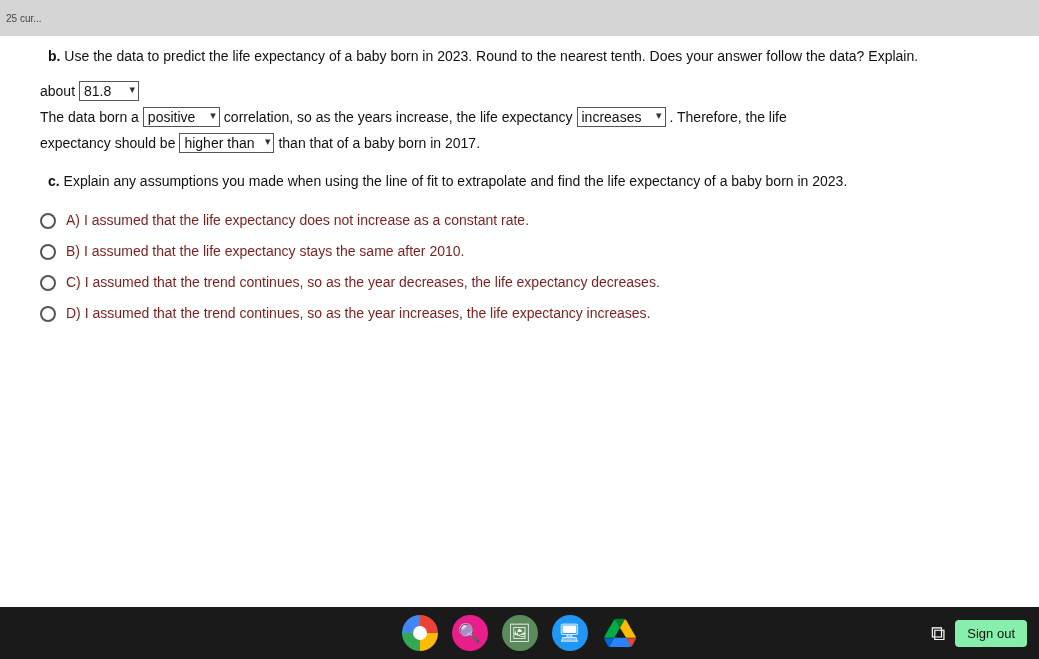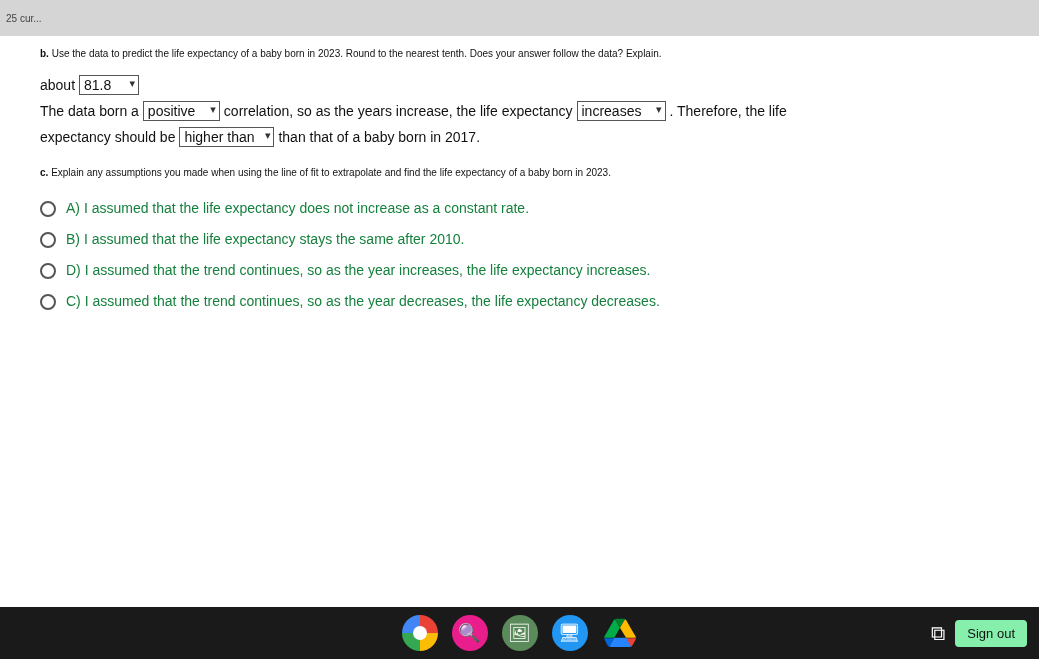--- a/index.html
+++ b/index.html
@@ -11,24 +11,25 @@
       overflow: hidden;
       position: relative;
     }
 
     .main-content {
       padding: 10px 40px 10px 40px;
       background: #fff;
     }
 
     .question-text {
-      font-size: 10px;
+      font-size: 14px;
       color: #111;
       line-height: 1.5;
       margin-bottom: 14px;
+      margin-left: 8px;
     }
 
     .bold { font-weight: bold; }
 
     .inline-row {
       display: flex;
       align-items: center;
       flex-wrap: wrap;
       gap: 4px;
       font-size: 14px;
@@ -83,21 +84,21 @@
       display: flex;
       flex-direction: column;
       gap: 14px;
     }
 
     .radio-item {
       display: flex;
       align-items: flex-start;
       gap: 10px;
       font-size: 14px;
-      color: #15803d;
+      color: #7f1d1d;
     }
 
     .radio-circle {
       width: 16px;
       height: 16px;
       border-radius: 50%;
       border: 2px solid #555;
       background: #fff;
       flex-shrink: 0;
       margin-top: 1px;
@@ -269,26 +270,26 @@
       <span>A) I assumed that the life expectancy does not increase as a constant rate.</span>
     </div>
 
     <div class="radio-item">
       <div class="radio-circle"></div>
       <span>B) I assumed that the life expectancy stays the same after 2010.</span>
     </div>
 
     <div class="radio-item">
       <div class="radio-circle"></div>
-      <span>D) I assumed that the trend continues, so as the year increases, the life expectancy increases.</span>
+      <span>C) I assumed that the trend continues, so as the year decreases, the life expectancy decreases.</span>
     </div>
 
     <div class="radio-item">
       <div class="radio-circle"></div>
-      <span>C) I assumed that the trend continues, so as the year decreases, the life expectancy decreases.</span>
+      <span>D) I assumed that the trend continues, so as the year increases, the life expectancy increases.</span>
     </div>
 
   </div>
 
 </div>
 
 <div class="taskbar">
 
   <div class="taskbar-left"></div>
 

